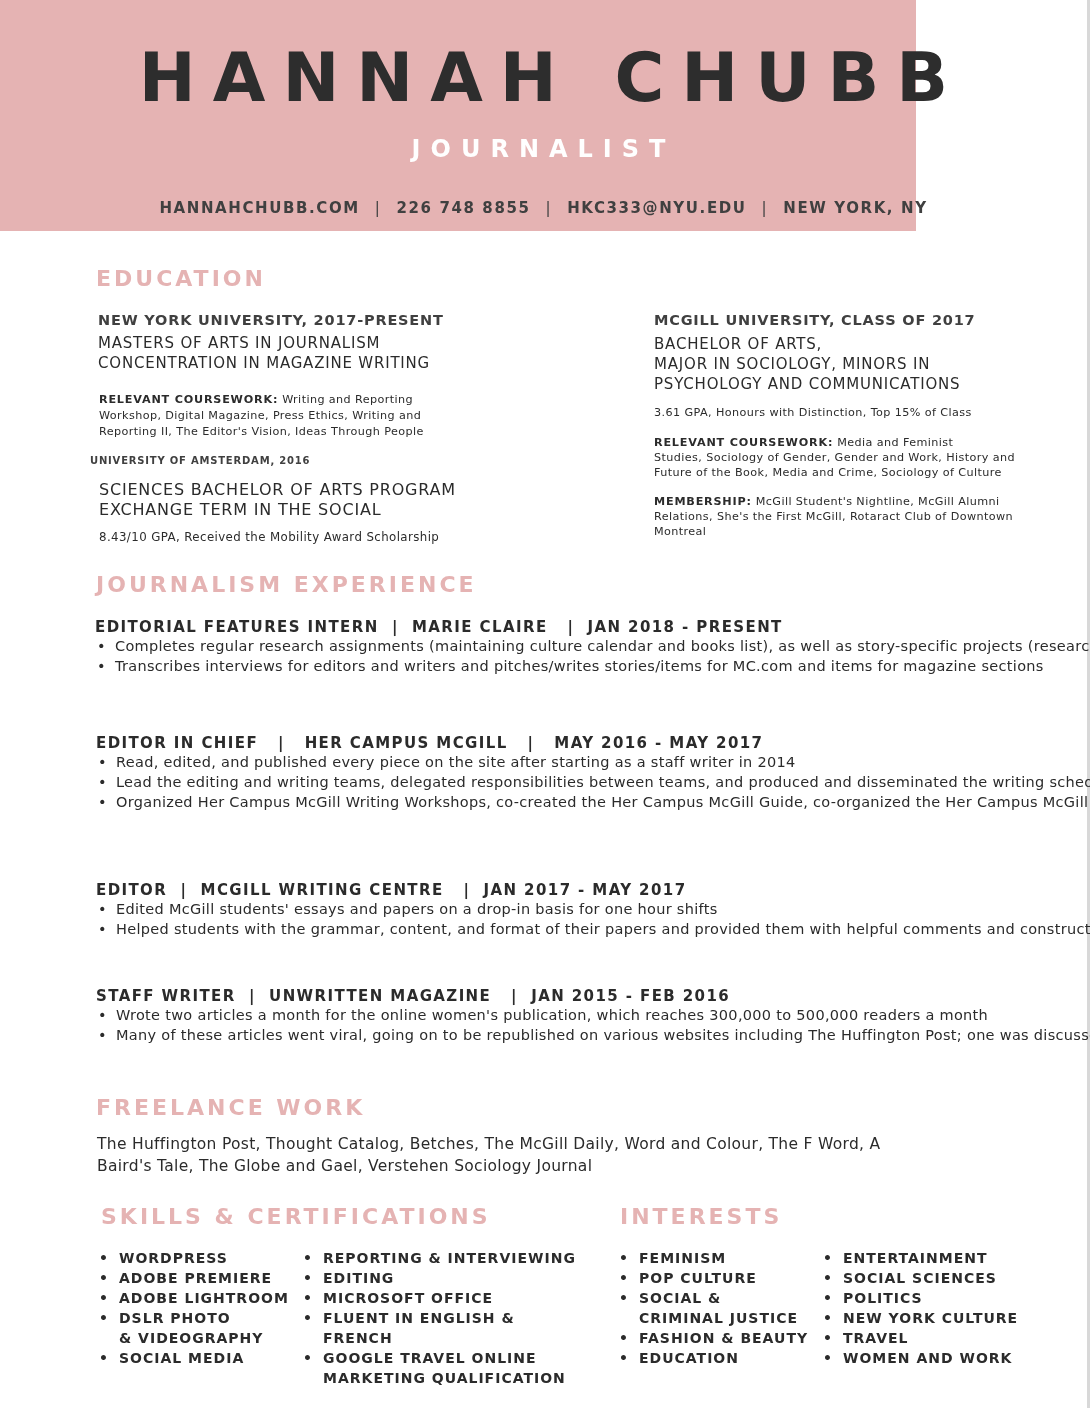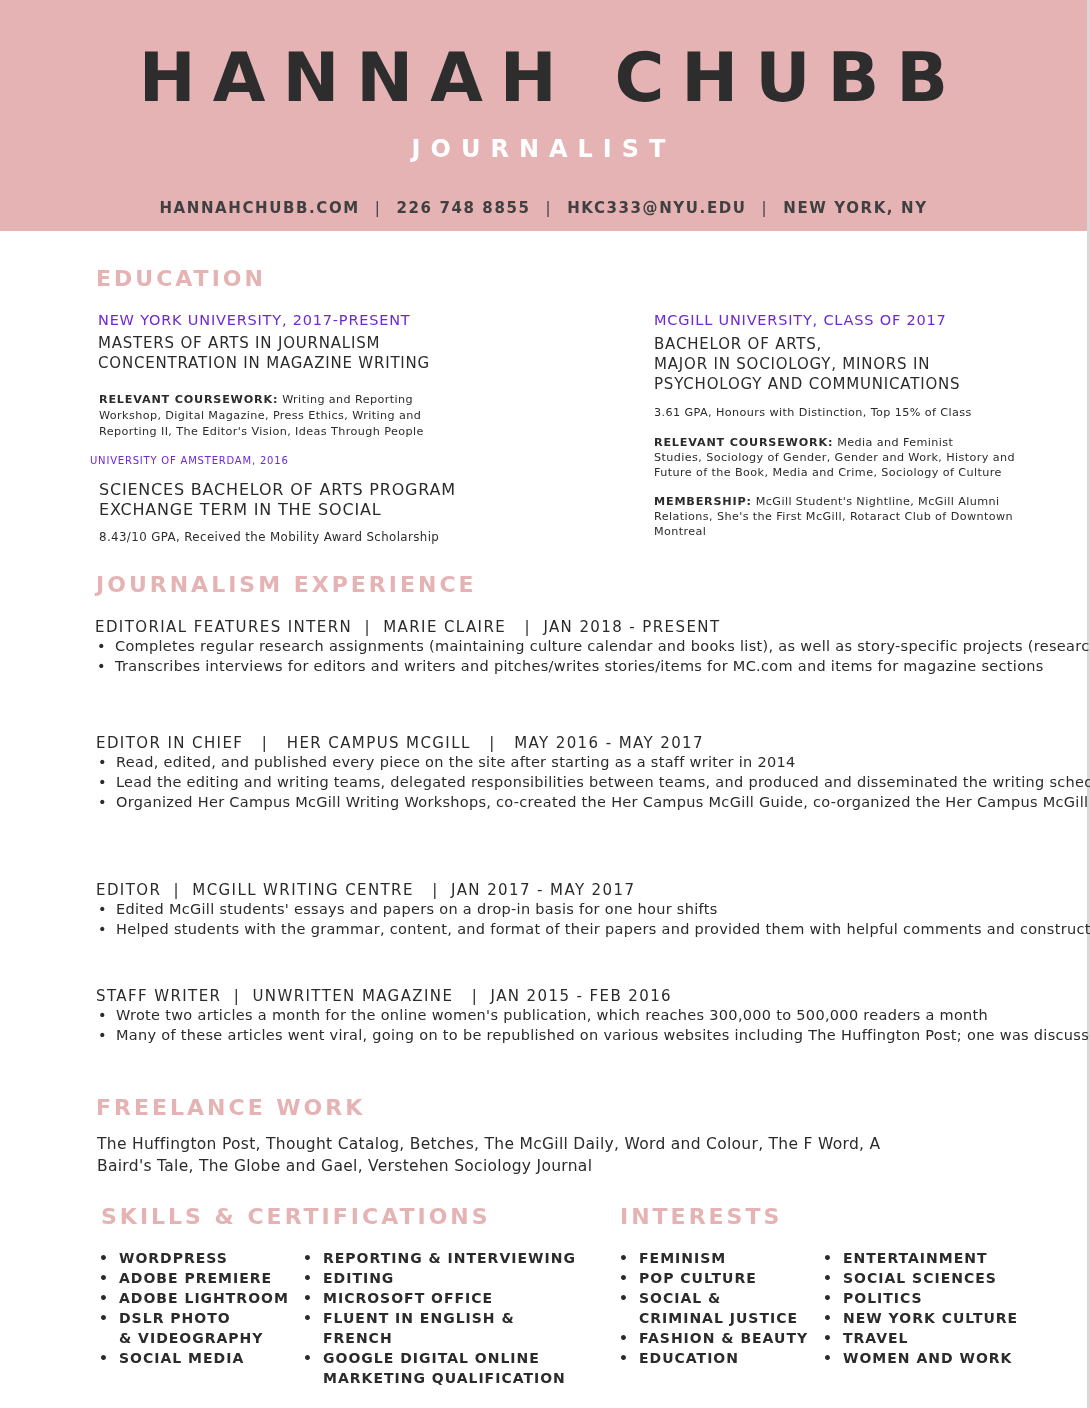--- a/index.html
+++ b/index.html
@@ -1,34 +1,34 @@
 <!DOCTYPE html>
 <html><head>
 <meta charset="utf-8">
 <style>
   * { box-sizing: border-box; margin: 0; padding: 0; }
   html, body { width: 1090px; height: 1408px; background: #ffffff; overflow: hidden; }
   body { font-family: "DejaVu Sans", sans-serif; color: #2b2b2b; position: relative; }
-  .header { position: absolute; left: 0; top: 0; width: 1087px; height: 231px; background: #e5b3b3; }
+  .header { position: absolute; left: 0; top: 0; width: 916px; height: 231px; background: #e5b3b3; }
   .rightbar { position: absolute; left: 1087px; top: 0; width: 3px; height: 1408px; background: #d8d8d8; }
   .name { position: absolute; top: 38px; left: 0; width: 1087px; text-align: center;
           font-family: "DejaVu Sans", sans-serif; font-weight: bold; font-size: 68px;
           letter-spacing: 17px; color: #2d2d2d; padding-left: 17px; }
   .title { position: absolute; top: 135px; left: 0; width: 1087px; text-align: center;
            font-weight: bold; font-size: 24px; letter-spacing: 10px; color: #ffffff; }
   .contact { position: absolute; top: 199px; left: 0; width: 1087px; text-align: center;
              font-weight: bold; font-size: 15px; letter-spacing: 1.6px; color: #404040; white-space: nowrap; }
   .contact .sep { margin: 0 15px; font-weight: normal; }
   .sec { position: absolute; font-weight: bold; color: #e5b3b3; font-size: 22px; letter-spacing: 3px; white-space: nowrap; }
   .abs { position: absolute; white-space: nowrap; }
-  .school { font-weight: normal; font-size: 14.5px; letter-spacing: 0.8px; color: #6d28d9; }
+  .school { font-weight: bold; font-size: 14.5px; letter-spacing: 0.8px; color: #404040; }
   .degree { font-size: 15px; letter-spacing: 0.8px; line-height: 20px; color: #2b2b2b; }
   .small { font-size: 11.2px; letter-spacing: 0.4px; line-height: 16px; color: #2b2b2b; }
   .small b { font-weight: bold; letter-spacing: 0.8px; }
-  .jobh { font-weight: normal; font-size: 15px; letter-spacing: 1.4px; color: #2b2b2b; white-space: pre; }
+  .jobh { font-weight: bold; font-size: 15px; letter-spacing: 1.4px; color: #2b2b2b; white-space: pre; }
   ul.bul { list-style: none; font-size: 14.5px; line-height: 20px; color: #2b2b2b; letter-spacing: 0.3px; }
   ul.bul li { position: relative; padding-left: 20px; }
   ul.bul li::before { content: "•"; position: absolute; left: 2px; top: 0; }
   .freelance { font-size: 15.5px; line-height: 22px; letter-spacing: 0.3px; color: #2b2b2b; }
   ul.sk { list-style: none; font-weight: bold; font-size: 14px; letter-spacing: 1px; line-height: 20px; color: #2b2b2b; }
   ul.sk li { position: relative; padding-left: 22px; white-space: nowrap; }
   ul.sk li::before { content: "•"; position: absolute; left: 2px; top: 0; }
 </style>
 </head>
 <body>
@@ -129,21 +129,21 @@
   <li style="white-space:pre-line;">DSLR PHOTO
 &amp; VIDEOGRAPHY</li>
   <li>SOCIAL MEDIA</li>
 </ul>
 <ul class="abs sk" style="left:301px; top:1248px;">
   <li>REPORTING &amp; INTERVIEWING</li>
   <li>EDITING</li>
   <li>MICROSOFT OFFICE</li>
   <li style="white-space:pre-line;">FLUENT IN ENGLISH &amp;
 FRENCH</li>
-  <li style="white-space:pre-line;">GOOGLE DIGITAL ONLINE
+  <li style="white-space:pre-line;">GOOGLE TRAVEL ONLINE
 MARKETING QUALIFICATION</li>
 </ul>
 
 <div class="sec" style="left:620px; top:1204px;">INTERESTS</div>
 <ul class="abs sk" style="left:617px; top:1248px;">
   <li>FEMINISM</li>
   <li>POP CULTURE</li>
   <li style="white-space:pre-line;">SOCIAL &amp;
 CRIMINAL JUSTICE</li>
   <li>FASHION &amp; BEAUTY</li>

